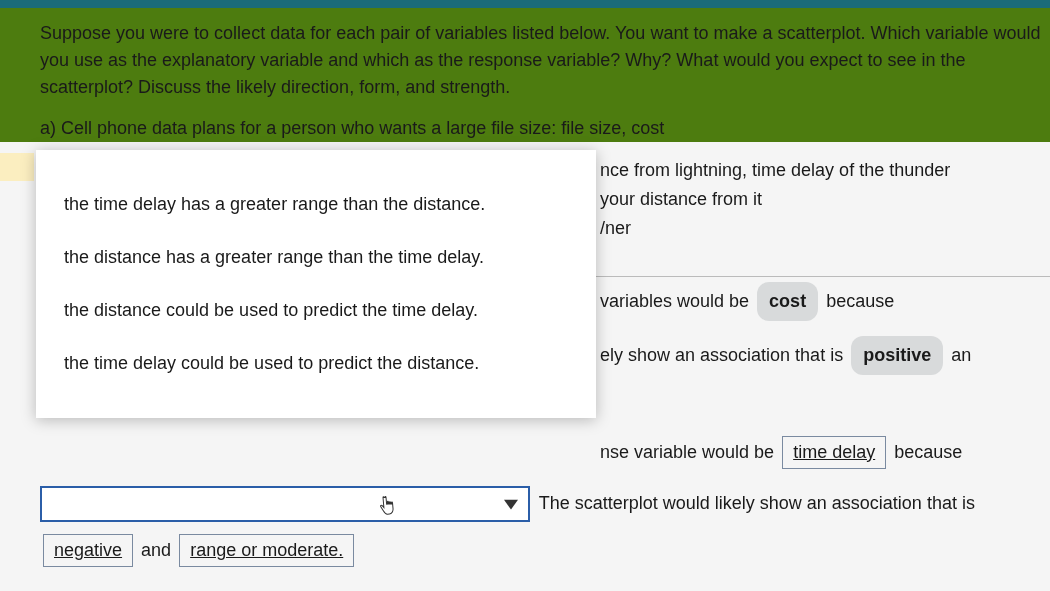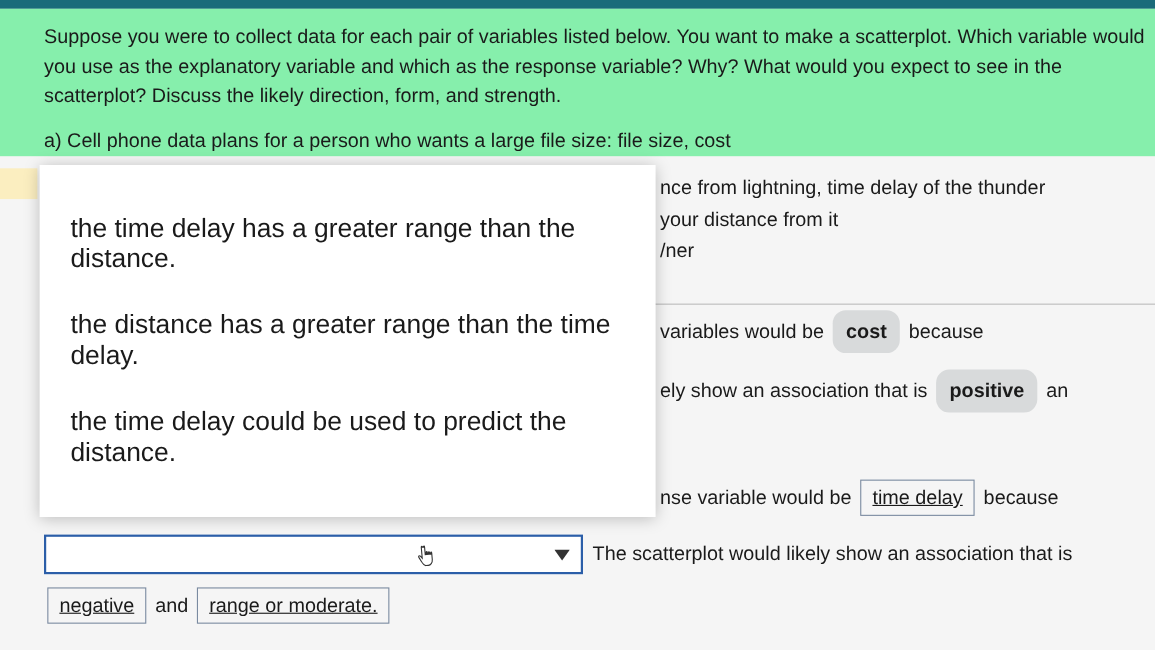--- a/index.html
+++ b/index.html
@@ -17,21 +17,21 @@
       overflow: hidden;
       position: relative;
     }
     .top-bar {
       height: 8px;
       background: #1a6b7a;
       width: 100%;
     }
     .content {
       padding: 12px 0 0 40px;
-      background: #86efac;
+      background: #4d7c0f;
       position: relative;
     }
     .question-intro {
       line-height: 1.5;
       margin-bottom: 14px;
       padding-right: 0;
     }
     .part-a {
       margin-bottom: 4px;
       line-height: 1.5;
@@ -67,21 +67,21 @@
       top: 150px;
       left: 36px;
       width: 560px;
       background: #fff;
       box-shadow: 0 2px 14px rgba(0,0,0,0.25);
       z-index: 10;
       padding: 28px 0;
     }
     .dropdown-open .option {
       padding: 16px 28px;
-      font-size: 24px;
+      font-size: 18px;
       cursor: pointer;
     }
     .select-box {
       display: inline-block;
       border: 2px solid #2b5ea8;
       width: 490px;
       height: 36px;
       position: relative;
       vertical-align: middle;
       background: #fff;
@@ -174,20 +174,21 @@
       <span>and</span>
       <span class="box-select">range or moderate.</span>
     </div>
   </div>
 
 </div>
 
 <div class="dropdown-open">
   <div class="option">the time delay has a greater range than the distance.</div>
   <div class="option">the distance has a greater range than the time delay.</div>
+  <div class="option">the distance could be used to predict the time delay.</div>
   <div class="option">the time delay could be used to predict the distance.</div>
 </div>
 
 <div class="cursor-hand">
   <svg width="22" height="24" viewBox="0 0 22 24">
     <path d="M8 3 C8 2 9 2 9 3 L9 10 L10 10 L10 8 C10 7 11 7 11 8 L11 10 L12 10 L12 8.5 C12 7.5 13 7.5 13 8.5 L13 10 L14 10 L14 9 C14 8 15 8 15 9 L15 15 C15 18 13 20 11 20 L9 20 C7 20 6 18 5 16 L3 12 C2.5 11 3.5 10 4.5 11 L6 13 L6 3 C6 2 7 2 7 3 Z" fill="#fff" stroke="#333" stroke-width="1"></path>
   </svg>
 </div>
 
 </body></html>

